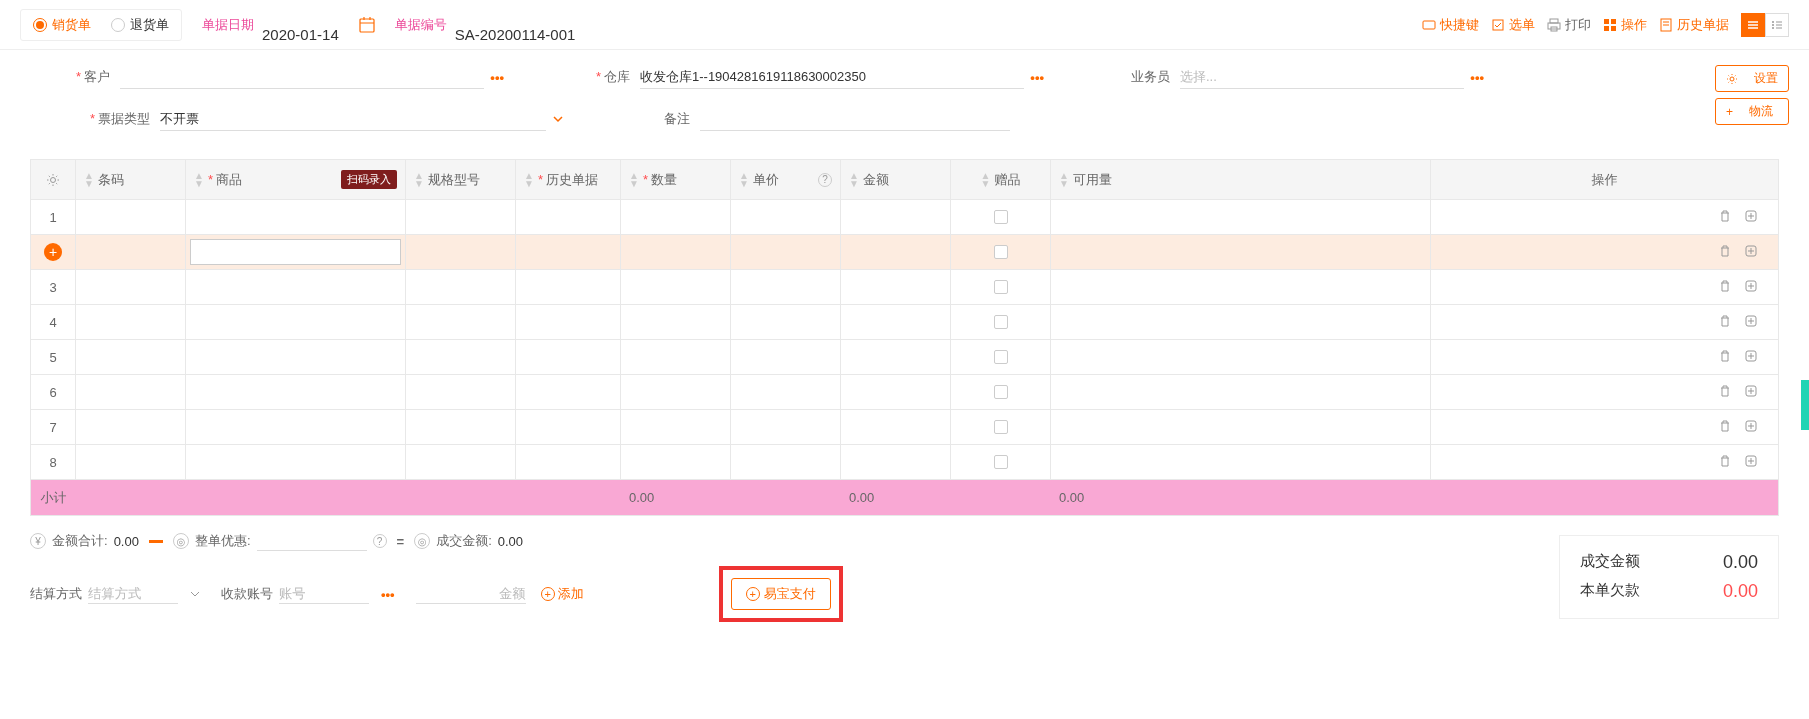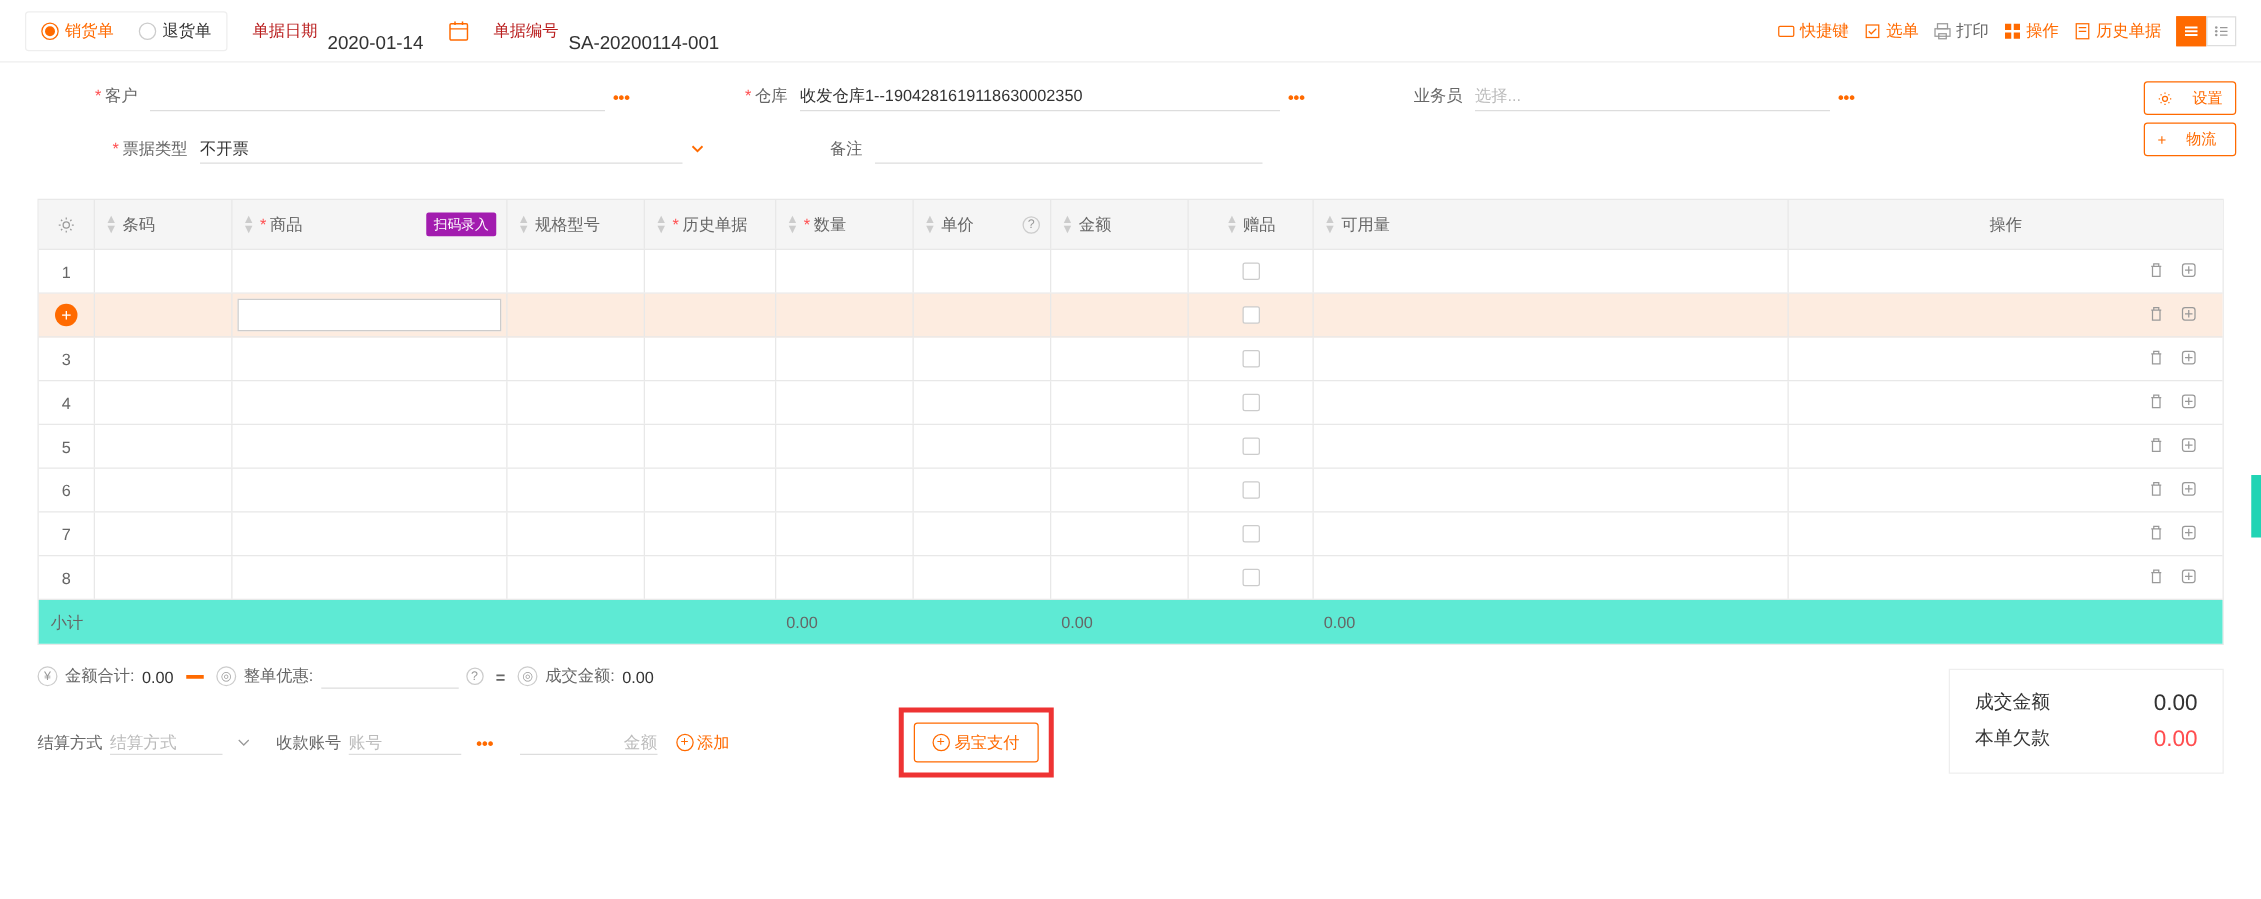--- a/index.html
+++ b/index.html
@@ -4,21 +4,21 @@
 <style>
 * { box-sizing: border-box; margin: 0; padding: 0; }
 body { font-family: "Microsoft YaHei", Arial, sans-serif; font-size: 13px; color: #333; background: #fff; width: 1809px; }
 .top-bar { display: flex; align-items: center; padding: 8px 20px; border-bottom: 1px solid #eee; height: 50px; }
 .doc-type { display: flex; align-items: center; border: 1px solid #eee; border-radius: 3px; padding: 2px; margin-right: 20px; }
 .radio-opt { display: flex; align-items: center; padding: 4px 10px; cursor: pointer; }
 .radio-circle { width: 14px; height: 14px; border: 1px solid #ccc; border-radius: 50%; margin-right: 5px; display: flex; align-items: center; justify-content: center; }
 .radio-circle.active { border-color: #ff6a00; }
 .radio-circle.active::after { content: ''; width: 8px; height: 8px; background: #ff6a00; border-radius: 50%; }
 .radio-opt.active { color: #ff6a00; }
-.top-label { color: #b91c1c; margin-right: 8px; }
+.top-label { color: #ec4899; margin-right: 8px; }
 .top-value { color: #333; margin-right: 20px; font-size: 15px; margin-top: 20px; }
 .cal-icon { color: #ff6a00; margin-right: 20px; cursor: pointer; }
 .top-right { margin-left: auto; display: flex; align-items: center; gap: 12px; }
 .top-btn { display: flex; align-items: center; gap: 4px; color: #666; cursor: pointer; font-size: 13px; }
 .top-btn.orange { color: #ff6a00; }
 .view-toggle { display: flex; }
 .view-btn { width: 24px; height: 24px; border: 1px solid #ddd; display: flex; align-items: center; justify-content: center; cursor: pointer; }
 .view-btn.active { background: #ff6a00; border-color: #ff6a00; color: #fff; }
 
 .form-area { padding: 15px 30px 10px; }
@@ -45,35 +45,35 @@
 .col-barcode { width: 110px; }
 .col-product { width: 220px; }
 .col-spec { width: 110px; }
 .col-unit { width: 105px; }
 .col-qty { width: 110px; }
 .col-price { width: 110px; }
 .col-amount { width: 110px; }
 .col-gift { width: 100px; justify-content: center; }
 .col-avail { width: 380px; }
 .col-ops { flex: 1; justify-content: center; }
-.scan-badge { background: #a21caf; color: #fff; font-size: 11px; padding: 2px 6px; border-radius: 2px; margin-left: auto; }
+.scan-badge { background: #7f1d1d; color: #fff; font-size: 11px; padding: 2px 6px; border-radius: 2px; margin-left: auto; }
 .help-icon { margin-left: auto; color: #999; border: 1px solid #ccc; border-radius: 50%; width: 14px; height: 14px; font-size: 10px; display: flex; align-items: center; justify-content: center; }
 .gear-th { width: 45px; justify-content: center; color: #999; }
 
 .tbody .trow { display: flex; height: 35px; border-bottom: 1px solid #e8e8e8; align-items: stretch; }
 .tbody .trow.highlight { background: #fdece0; }
 .td { border-right: 1px solid #e8e8e8; display: flex; align-items: center; padding: 0 8px; color: #666; }
 .td:last-child { border-right: none; }
 .add-circle { width: 18px; height: 18px; background: #ff6a00; color: #fff; border-radius: 50%; display: flex; align-items: center; justify-content: center; font-size: 14px; cursor: pointer; }
 .checkbox { width: 14px; height: 14px; border: 1px solid #ccc; border-radius: 2px; background: #fff; cursor: pointer; }
 .row-ops { display: flex; gap: 10px; margin-left: auto; margin-right: 10px; }
 .op-icon { color: #999; cursor: pointer; width: 16px; height: 16px; }
 .cell-input { border: 1px solid #ccc; width: 100%; height: 26px; outline: none; padding: 0 4px; }
 
-.subtotal { display: flex; height: 35px; background: #5eead4; align-items: stretch; }
+.subtotal { display: flex; height: 35px; background: #f9a8d4; align-items: stretch; }
 .subtotal .td { border-right: none; }
 
 .footer { padding: 15px 30px; display: flex; align-items: center; flex-wrap: wrap; gap: 10px; }
 .ft-item { display: flex; align-items: center; gap: 6px; color: #666; }
 .ft-icon { color: #999; width: 16px; height: 16px; border: 1px solid #ccc; border-radius: 50%; display: flex; align-items: center; justify-content: center; font-size: 10px; }
 .ft-val { color: #333; }
 .minus-bar { width: 14px; height: 3px; background: #ff6a00; }
 .eq-sign { font-weight: bold; color: #666; }
 .ft-input { border: none; border-bottom: 1px solid #ddd; width: 110px; padding: 2px 0; outline: none; }
 .ft-input::placeholder { color: #bbb; }

